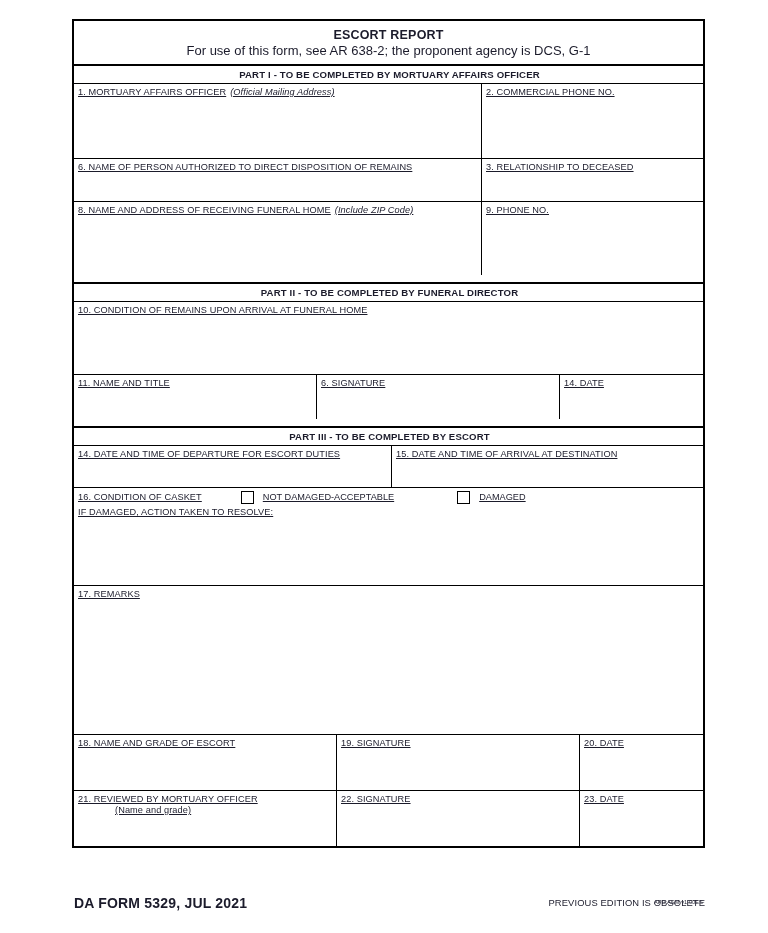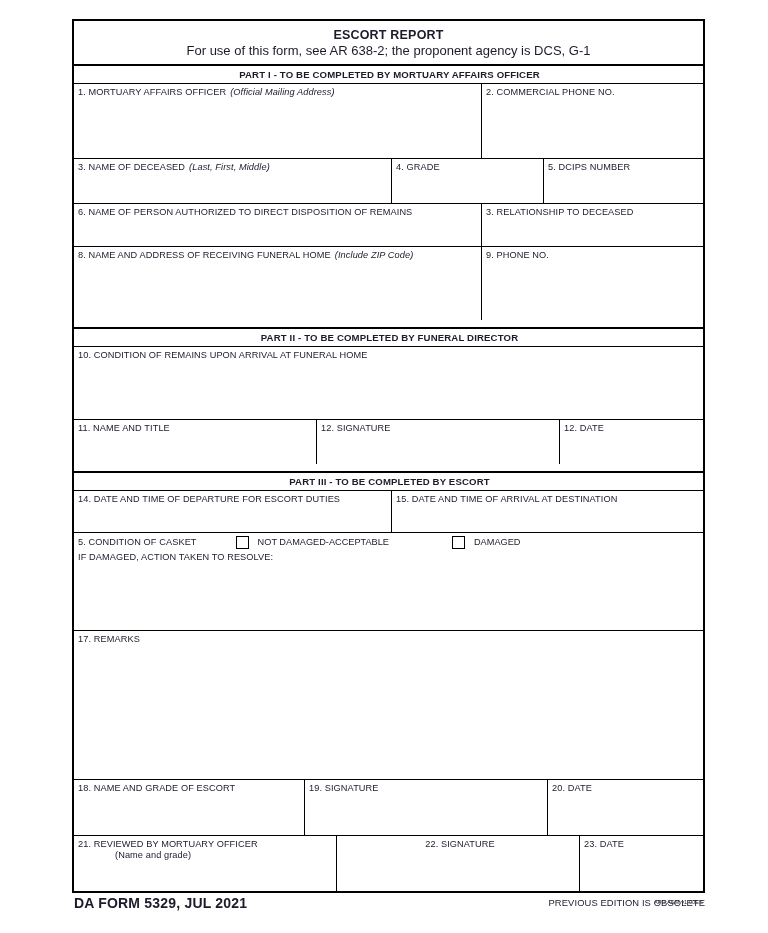--- a/index.html
+++ b/index.html
@@ -39,20 +39,21 @@
     display: flex;
     width: 100%;
     box-sizing: border-box;
   }
   .cell {
     box-sizing: border-box;
     position: relative;
     padding: 3px 0 0 4px;
     border-right: 1px solid #000000;
     overflow: hidden;
+    text-decoration: underline;
   }
   .cell:last-child { border-right: none; }
 
   .rule-bottom { border-bottom: 1px solid #000000; }
 
   .lbl {
     font-size: 9.2px;
     line-height: 11px;
     letter-spacing: 0.1px;
     white-space: nowrap;
@@ -165,31 +166,20 @@
 
     <div class="row rule-bottom">
       <div class="cell" style="width:408px;height:74px;">
         <div class="lbl"><span>1. MORTUARY AFFAIRS OFFICER</span><span class="sp"></span><span class="it">(Official Mailing Address)</span></div>
       </div>
       <div class="cell" style="width:221px;height:74px;">
         <div class="lbl">2. COMMERCIAL PHONE NO.</div>
       </div>
     </div>
 
-    <div class="row rule-bottom">
-      <div class="cell" style="width:318px;height:44px;">
-        <div class="lbl"><span>3. NAME OF DECEASED</span><span class="sp"></span><span class="it">(Last, First, Middle)</span></div>
-      </div>
-      <div class="cell" style="width:152px;height:44px;">
-        <div class="lbl">4. GRADE</div>
-      </div>
-      <div class="cell" style="width:159px;height:44px;">
-        <div class="lbl">5. DCIPS NUMBER</div>
-      </div>
-    </div>
 
     <div class="row rule-bottom">
       <div class="cell" style="width:408px;height:42px;">
         <div class="lbl">6. NAME OF PERSON AUTHORIZED TO DIRECT DISPOSITION OF REMAINS</div>
       </div>
       <div class="cell" style="width:221px;height:42px;">
         <div class="lbl">3. RELATIONSHIP TO DECEASED</div>
       </div>
     </div>
 
@@ -209,78 +199,78 @@
       <div class="cell" style="width:629px;height:72px;">
         <div class="lbl">10. CONDITION OF REMAINS UPON ARRIVAL AT FUNERAL HOME</div>
       </div>
     </div>
 
     <div class="row">
       <div class="cell" style="width:243px;height:44px;">
         <div class="lbl">11. NAME AND TITLE</div>
       </div>
       <div class="cell" style="width:243px;height:44px;">
-        <div class="lbl">12. SIGNATURE</div>
+        <div class="lbl">6. SIGNATURE</div>
       </div>
       <div class="cell" style="width:123px;height:44px;">
-        <div class="lbl">12. DATE</div>
+        <div class="lbl">14. DATE</div>
       </div>
     </div>
 
     <div class="spacer"></div>
     <div class="parthdr">PART III - TO BE COMPLETED BY ESCORT</div>
 
     <div class="row rule-bottom">
       <div class="cell" style="width:318px;height:41px;">
         <div class="lbl">14. DATE AND TIME OF DEPARTURE FOR ESCORT DUTIES</div>
       </div>
       <div class="cell" style="width:311px;height:41px;">
         <div class="lbl">15. DATE AND TIME OF ARRIVAL AT DESTINATION</div>
       </div>
     </div>
 
     <div class="row rule-bottom">
       <div class="cell" style="width:629px;height:97px;">
         <div class="cbrow">
-          <span class="lbl">5. CONDITION OF CASKET</span>
+          <span class="lbl">16. CONDITION OF CASKET</span>
           <span style="display:inline-block;width:39px;"></span>
           <span class="cbox"></span>
           <span class="cbtext">NOT DAMAGED-ACCEPTABLE</span>
           <span style="display:inline-block;width:63px;"></span>
           <span class="cbox"></span>
           <span class="cbtext">DAMAGED</span>
         </div>
         <div class="lbl" style="margin-top:3px;">IF DAMAGED, ACTION TAKEN TO RESOLVE:</div>
       </div>
     </div>
 
     <div class="row rule-bottom">
       <div class="cell" style="width:629px;height:148px;">
         <div class="lbl">17. REMARKS</div>
       </div>
     </div>
 
     <div class="row rule-bottom">
-      <div class="cell" style="width:231px;height:55px;">
+      <div class="cell" style="width:263px;height:55px;">
         <div class="lbl">18. NAME AND GRADE OF ESCORT</div>
       </div>
       <div class="cell" style="width:243px;height:55px;">
         <div class="lbl">19. SIGNATURE</div>
       </div>
       <div class="cell" style="width:123px;height:55px;">
         <div class="lbl">20. DATE</div>
       </div>
     </div>
 
     <div class="row">
       <div class="cell" style="width:263px;height:55px;">
         <div class="lbl">21. REVIEWED BY MORTUARY OFFICER</div>
         <div class="lbl it" style="padding-left:37px;">(Name and grade)</div>
       </div>
-      <div class="cell" style="width:243px;height:55px;text-align:center;">
+      <div class="cell" style="width:243px;height:55px;">
         <div class="lbl">22. SIGNATURE</div>
       </div>
       <div class="cell" style="width:123px;height:55px;">
         <div class="lbl">23. DATE</div>
       </div>
     </div>
 
   </div>
 
   <div class="footer">

